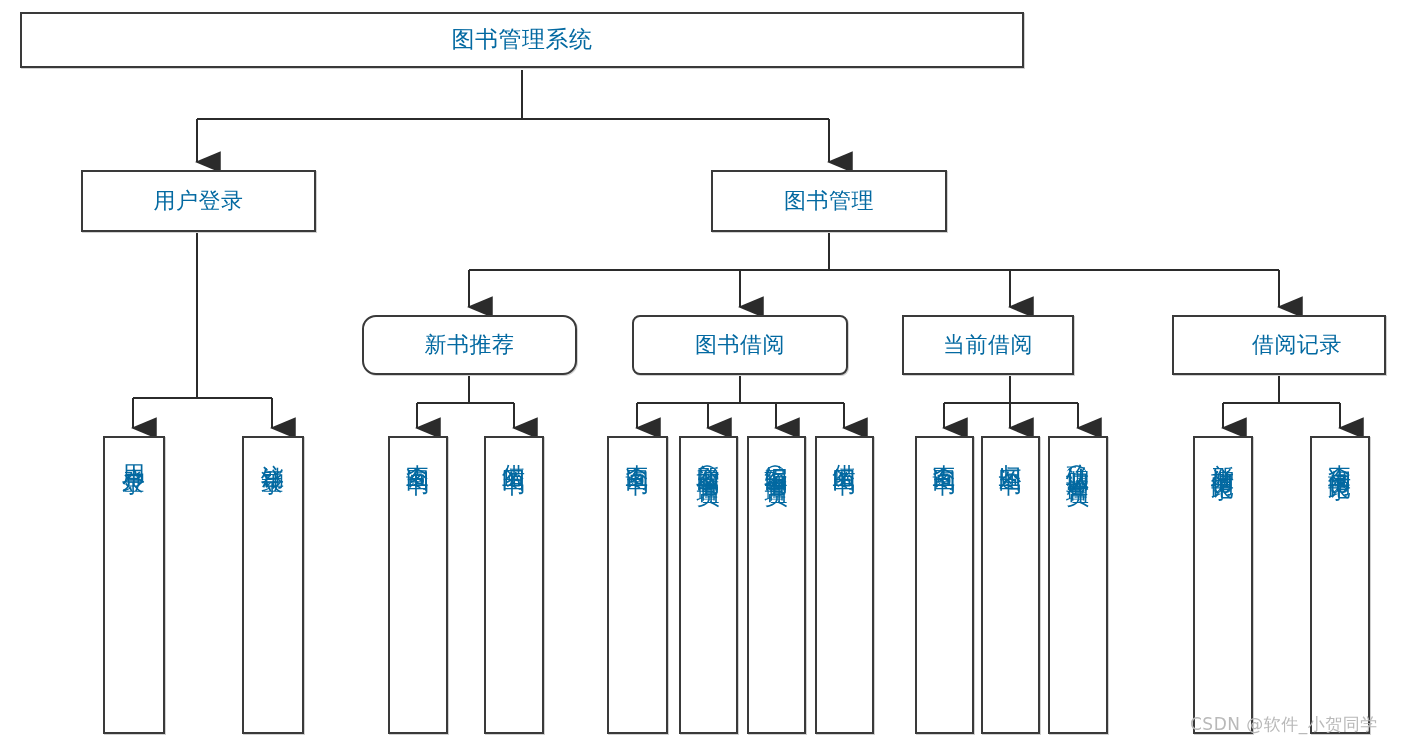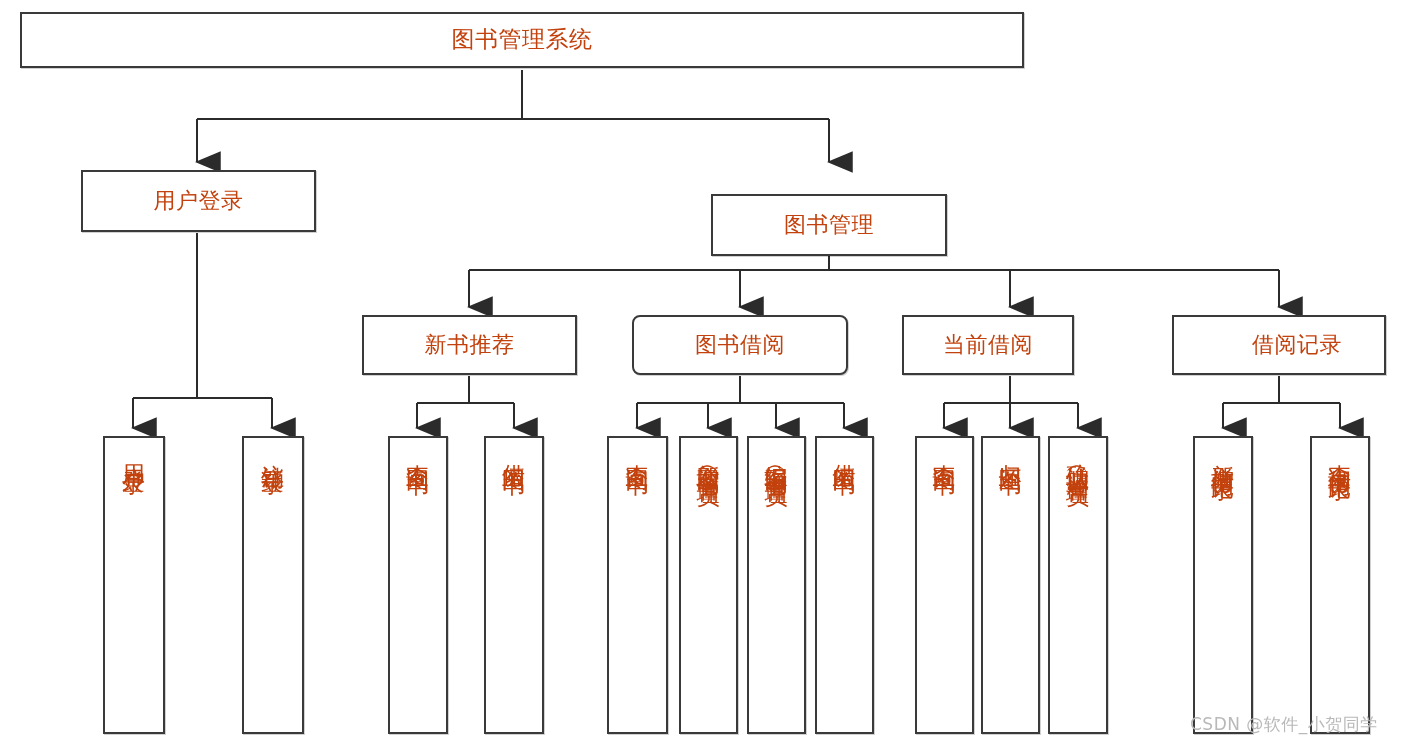--- a/index.html
+++ b/index.html
@@ -28,21 +28,21 @@
   }
   .node {
     position: absolute;
     box-sizing: border-box;
     background: #ffffff;
     border: 2px solid #3a3a3a;
     box-shadow: 1px 1px 0 rgba(0,0,0,0.18);
     display: flex;
     align-items: center;
     justify-content: center;
-    color: #c2410c;
+    color: #0369a1;
   }
   .node .label {
     display: block;
     text-align: center;
     line-height: 1.18;
     letter-spacing: 0.5px;
   }
   
   .node.h .label {
     font-size: 22px;
@@ -132,25 +132,25 @@
     </g>
   </svg>
 
   <div class="node h root" style="left:20px; top:12px; width:1004px; height:56px;">
     <span class="label">图书管理系统</span>
   </div>
 
   <div class="node h" style="left:81px; top:170px; width:235px; height:62px;">
     <span class="label">用户登录</span>
   </div>
-  <div class="node h" style="left:711px; top:170px; width:236px; height:62px;margin-top:24px;">
+  <div class="node h" style="left:711px; top:170px; width:236px; height:62px;">
     <span class="label">图书管理</span>
   </div>
 
-  <div class="node h" style="left:362px; top:315px; width:215px; height:60px;">
+  <div class="node h" style="left:362px; top:315px; width:215px; height:60px;border-radius:14px;">
     <span class="label">新书推荐</span>
   </div>
   <div class="node h" style="left:632px; top:315px; width:216px; height:60px;border-radius:8px;">
     <span class="label">图书借阅</span>
   </div>
   <div class="node h" style="left:902px; top:315px; width:172px; height:60px;">
     <span class="label">当前借阅</span>
   </div>
   <div class="node h" style="left:1172px; top:315px; width:214px; height:60px;padding-left:36px;">
     <span class="label">借阅记录</span>

